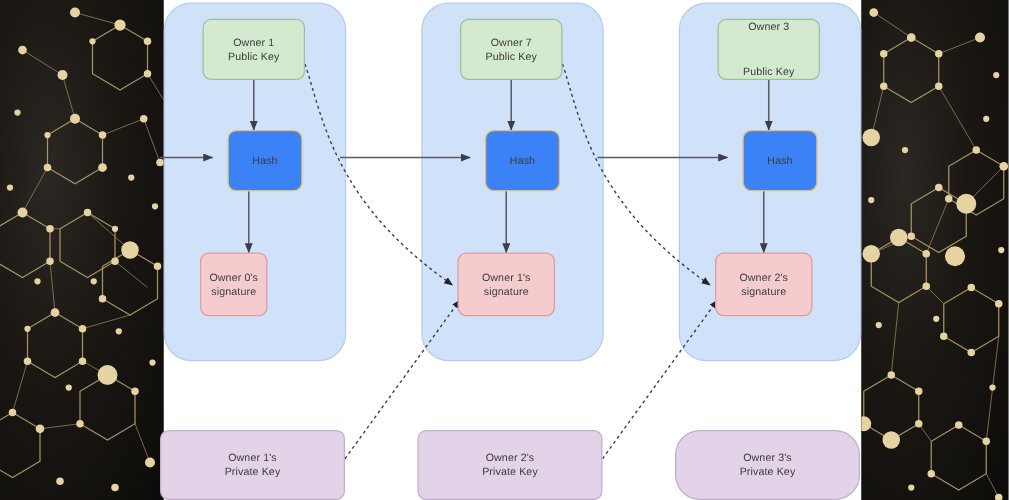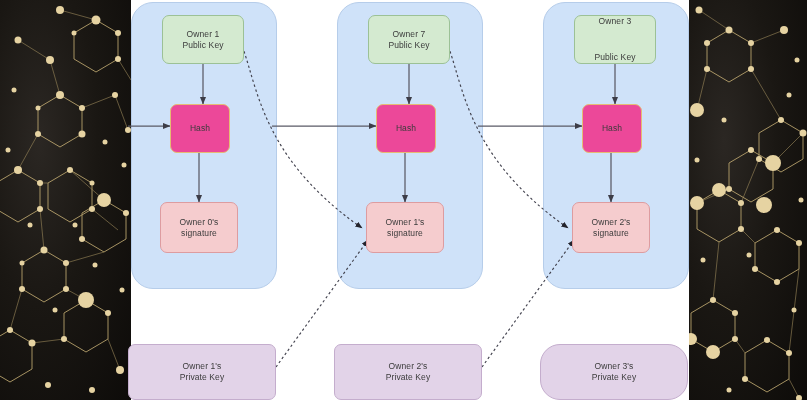--- a/index.html
+++ b/index.html
@@ -19,21 +19,21 @@
                border-radius:22px;box-sizing:border-box;}
 
   
   .node{position:absolute;box-sizing:border-box;border-radius:7px;
         display:flex;flex-direction:column;align-items:center;justify-content:center;
         font-size:8.5px;line-height:11px;color:#3b3b3b;text-align:center;
         letter-spacing:.1px;}
   .node span{display:block;white-space:nowrap;}
 
   .node.pubkey   {background:#d4ead0;border:1px solid #9cc196;}
-  .node.hash     {background:#ec4899;border:1px solid #e6bb74;}
+  .node.hash     {background:#3b82f6;border:1px solid #e6bb74;margin-left:12px;}
   .node.signature{background:#f5ccce;border:1px solid #dd9ca0;}
   .node.privkey  {background:#e2d3e8;border:1px solid #c4adcd;}
 
   
   #wires{position:absolute;top:0;left:0;width:807px;height:400px;pointer-events:none;}
 </style>
 </head>
 <body>
 
 <div id="stage">
@@ -228,21 +228,21 @@
     </g>
   </svg>
 
   <div class="node pubkey" style="left:162px;top:15px;width:82px;height:49px;">
     <span>Owner 1</span>
     <span>Public Key</span>
   </div>
   <div class="node hash" style="left:170px;top:104px;width:60px;height:49px;">
     <span>Hash</span>
   </div>
-  <div class="node signature" style="left:160px;top:202px;width:78px;height:51px;">
+  <div class="node signature" style="left:160px;top:202px;width:54px;height:51px;">
     <span>Owner 0's</span>
     <span>signature</span>
   </div>
 
   <div class="node pubkey" style="left:368px;top:15px;width:82px;height:49px;">
     <span>Owner 7</span>
     <span>Public Key</span>
   </div>
   <div class="node hash" style="left:376px;top:104px;width:60px;height:49px;">
     <span>Hash</span>

